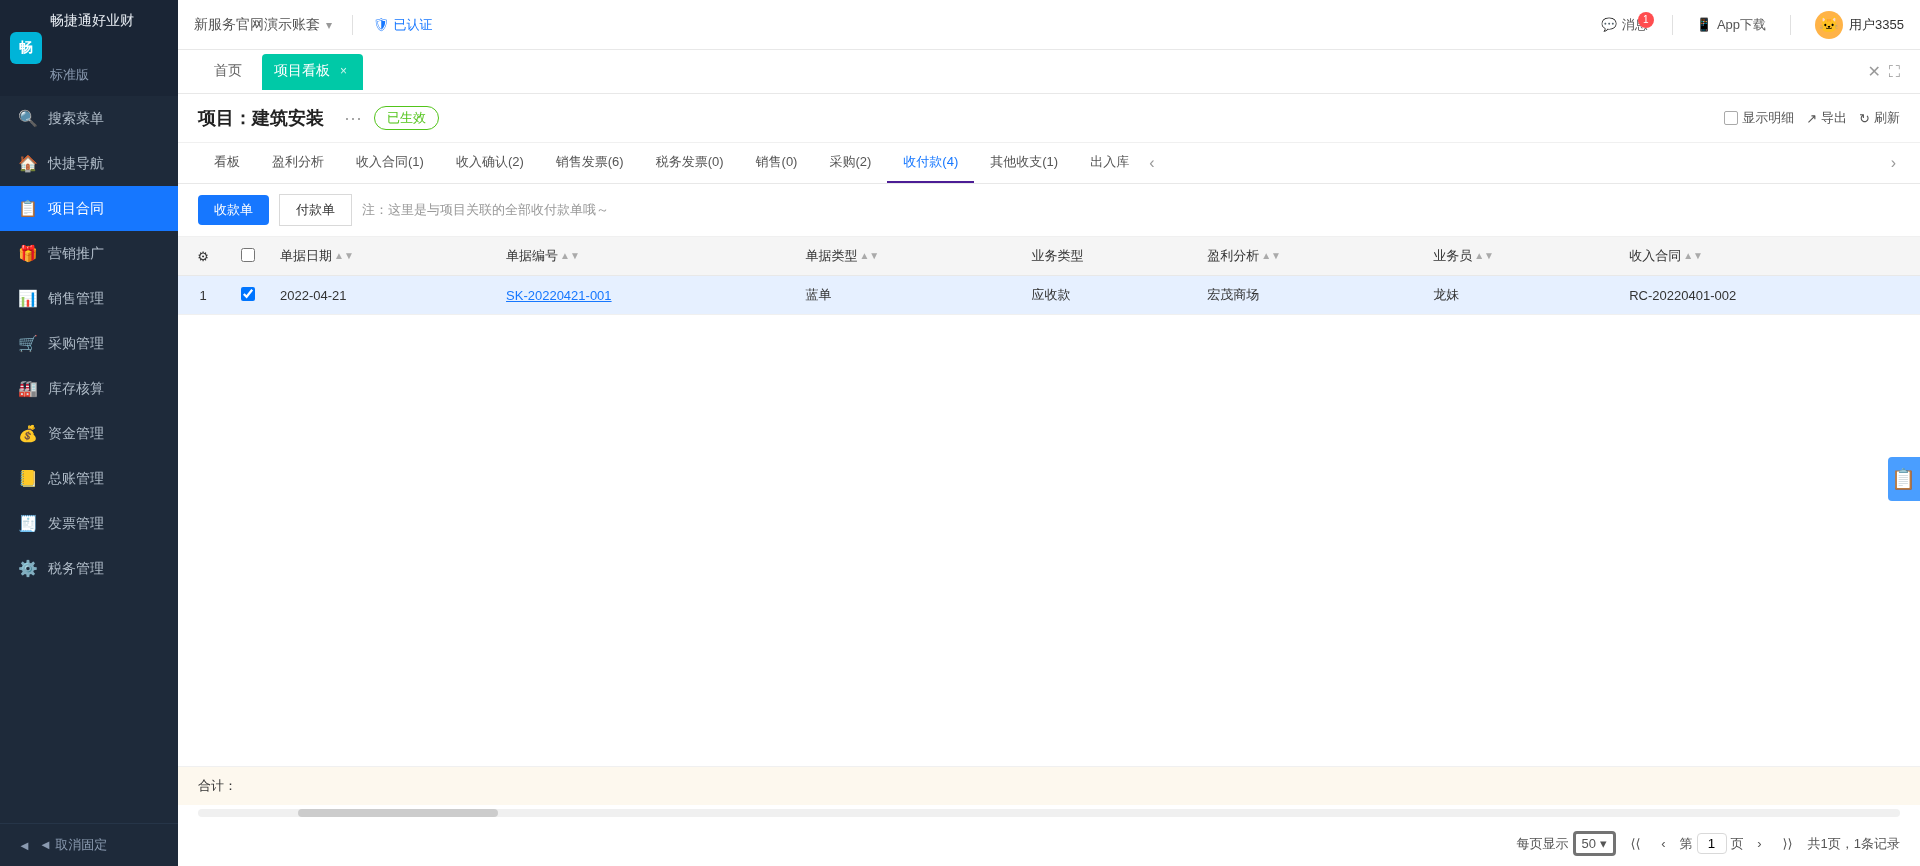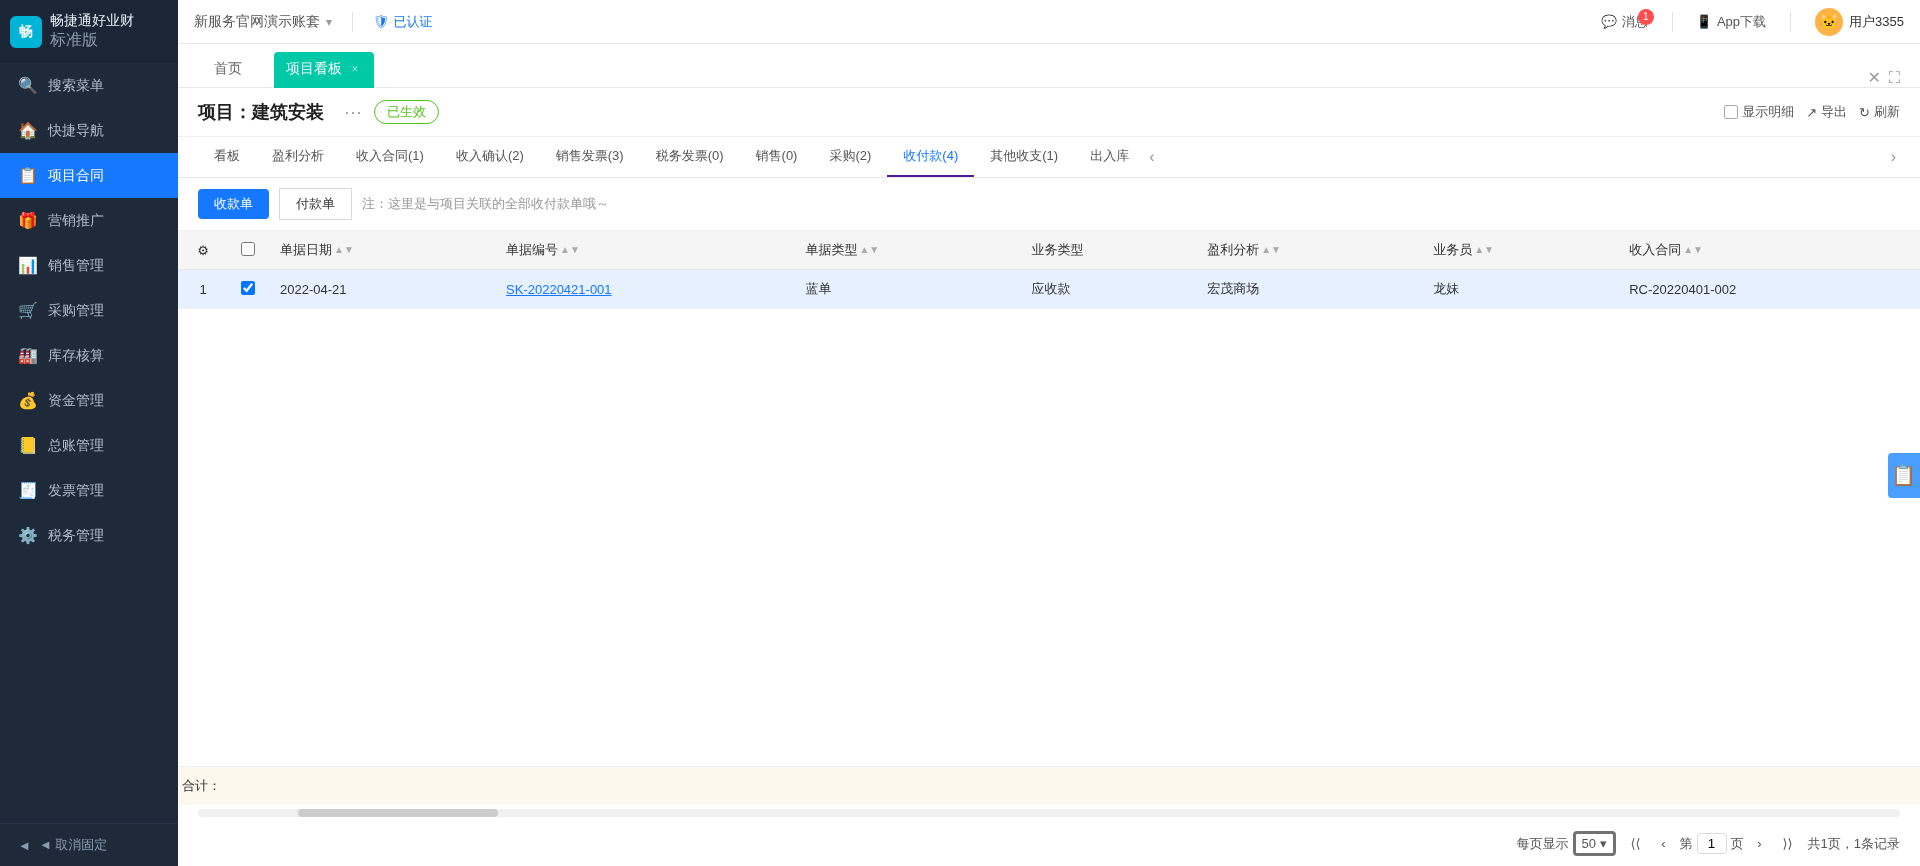--- a/index.html
+++ b/index.html
@@ -23,42 +23,42 @@
       gap: 8px;
     }
     .sidebar-logo {
       width: 32px; height: 32px;
       background: #00b4d8;
       border-radius: 6px;
       display: flex; align-items: center; justify-content: center;
       color: white; font-size: 14px; font-weight: bold;
     }
     .sidebar-title { color: #e8edf3; font-size: 14px; }
-    .sidebar-subtitle { color: #8a9ab0; font-size: 16px; }
+    .sidebar-subtitle { color: #8a9ab0; font-size: 13px; margin-top: 36px; }
     .sidebar-scroll { flex: 1; overflow-y: auto; overflow-x: hidden; }
     .sidebar-item {
       display: flex; align-items: center; gap: 10px;
       padding: 13px 18px; cursor: pointer; color: #b0bcc8;
       transition: background 0.2s;
     }
     .sidebar-item.active { background: #1677ff; color: #fff; }
     .sidebar-item-icon { font-size: 16px; width: 20px; text-align: center; }
     .sidebar-item-label { font-size: 14px; }
     .sidebar-footer {
       padding: 12px 18px; color: #8a9ab0; font-size: 13px;
       cursor: pointer; display: flex; align-items: center; gap: 8px;
       border-top: 1px solid #263548;
     }
 
     
     .main { flex: 1; display: flex; flex-direction: column; background: #f0f2f5; overflow: hidden; }
 
     
     .topbar {
-      height: 44px; background: #fff;
+      height: 50px; background: #fff;
       display: flex; align-items: center;
       padding: 0 16px; border-bottom: 1px solid #e8e8e8;
       gap: 12px;
     }
     .topbar-project {
       display: flex; align-items: center; gap: 6px;
       color: #333; font-size: 14px;
     }
     .topbar-project-name { font-size: 14px; color: #555; }
     .topbar-dropdown { color: #999; font-size: 12px; cursor: pointer; }
@@ -81,24 +81,23 @@
       display: flex; align-items: center; justify-content: center;
     }
     .topbar-app { display: flex; align-items: center; gap: 4px; color: #555; font-size: 13px; cursor: pointer; }
     .topbar-user { display: flex; align-items: center; gap: 6px; cursor: pointer; }
     .topbar-avatar { width: 28px; height: 28px; border-radius: 50%; background: #ffb347; display: flex; align-items: center; justify-content: center; font-size: 16px; }
     .topbar-username { color: #333; font-size: 13px; }
 
     
     .tabbar {
       height: 44px; background: #fff;
-      display: flex; align-items: flex-end;
+      display: flex; align-items: center;
       padding: 0 20px; border-bottom: 1px solid #e8e8e8;
-      gap: 16px;
-      font-family: Liberation Serif, serif;
+      gap: 4px;
     }
     .tab {
       padding: 8px 16px; font-size: 14px; cursor: pointer;
       color: #666; border-bottom: 2px solid transparent;
       margin-bottom: -1px;
     }
     .tab.active {
       background: #00c9a7; color: #fff; border-radius: 4px 4px 0 0;
       border-bottom: 2px solid #00c9a7;
       padding-left: 12px;
@@ -172,21 +171,21 @@
     }
     tr.selected td { background: #e6f0ff; }
     .th-sort { display: inline-flex; align-items: center; gap: 2px; }
     .sort-icon { color: #aaa; font-size: 10px; display: flex; flex-direction: column; line-height: 1; }
     .link { color: #1677ff; text-decoration: underline; cursor: pointer; }
     th .header-check { width: 14px; height: 14px; }
     td .row-check { width: 14px; height: 14px; }
 
     
     .total-bar {
-      background: #fdf8ee; padding: 10px 4px;
+      background: #fdf8ee; padding: 10px 20px;
       font-size: 13px; color: #333; border-top: 1px solid #f0f0f0;
     }
 
     
     .scroll-bar-row {
       display: flex; align-items: center; padding: 4px 20px; background: #fff;
     }
     .scroll-track { flex: 1; height: 8px; background: #f0f0f0; border-radius: 4px; overflow: hidden; }
     .scroll-thumb { width: 200px; height: 8px; background: #ccc; border-radius: 4px; margin-left: 100px; }
 
@@ -350,21 +349,21 @@
         <span>刷新</span>
       </div>
     </div>
   </div>
 
   <div class="subtabs">
       <span class="subtab">看板</span>
       <span class="subtab">盈利分析</span>
       <span class="subtab">收入合同(1)</span>
       <span class="subtab">收入确认(2)</span>
-      <span class="subtab">销售发票(3)</span>
+      <span class="subtab">销售发票(6)</span>
       <span class="subtab">税务发票(0)</span>
       <span class="subtab">销售(0)</span>
       <span class="subtab">采购(2)</span>
       <span class="subtab active">收付款(4)</span>
       <span class="subtab">其他收支(1)</span>
       <span class="subtab">出入库</span>
       <span class="subtab-arrow-left">‹</span>
       <span class="subtab-arrow">›</span>
     </div>
 

